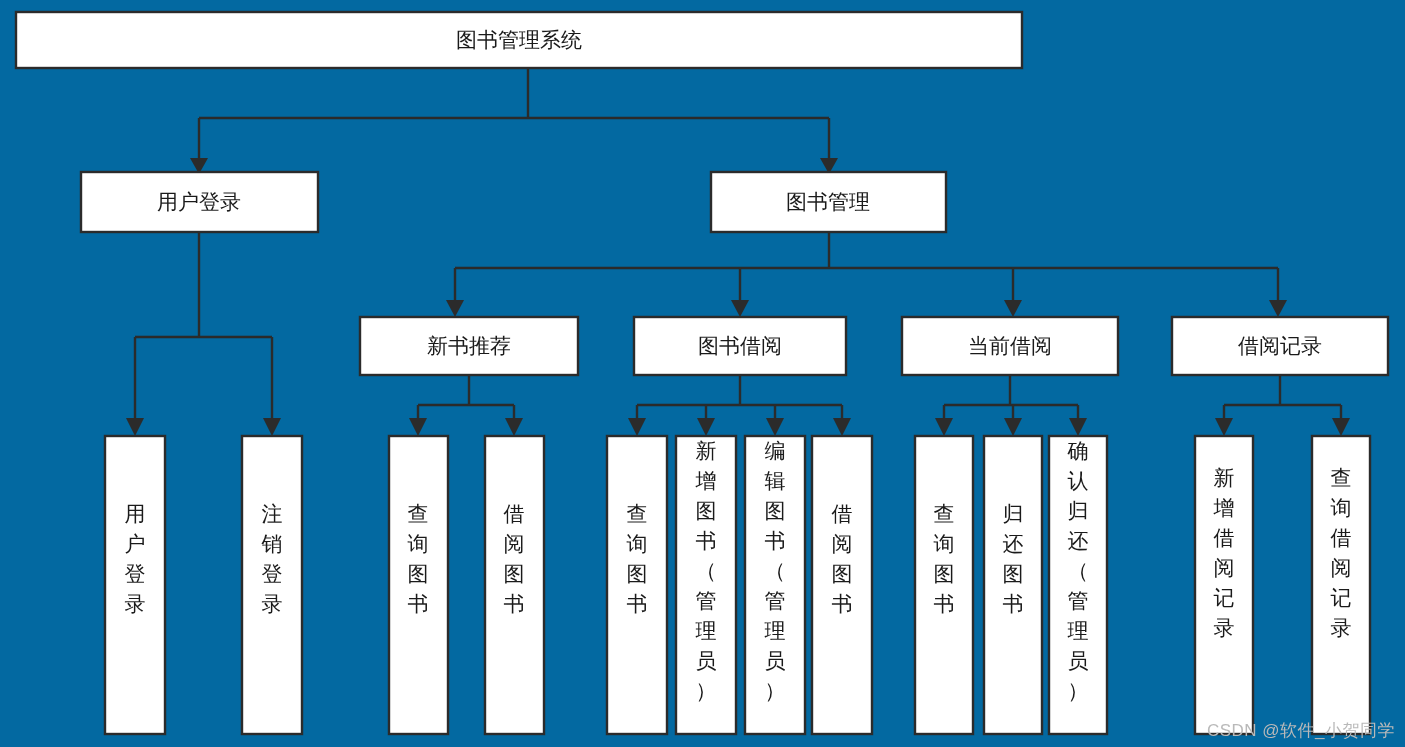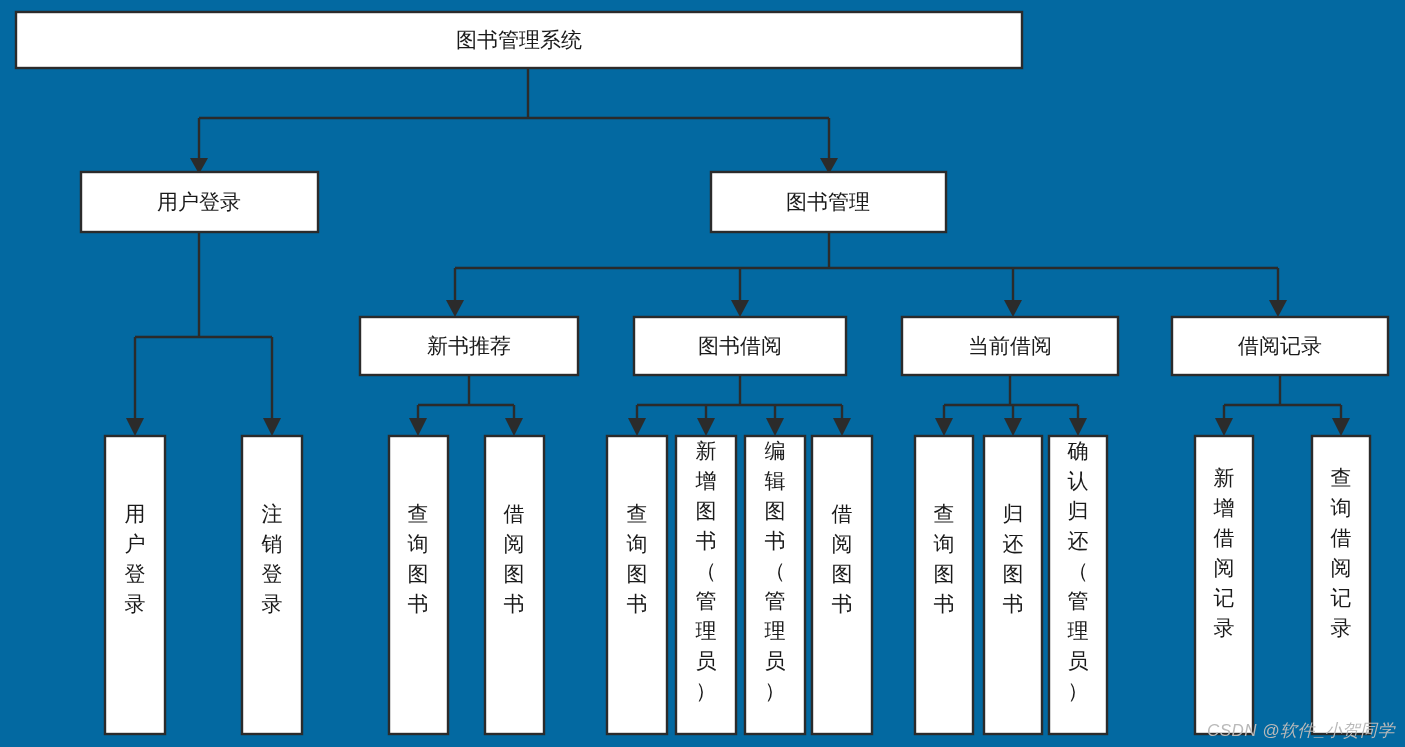--- a/index.html
+++ b/index.html
@@ -57,21 +57,20 @@
   .watermark {
     position: absolute;
     right: 10px;
     bottom: 5px;
     font-family: "Liberation Sans", "DejaVu Sans", sans-serif;
     font-size: 17px;
     color: #b9b9b9;
     letter-spacing: 0.5px;
     white-space: nowrap;
     pointer-events: none;
-    font-style: italic;
   }
 </style>
 </head>
 <body>
 
 <div id="diagram-root">
 
   <svg class="diagram" viewBox="0 0 1405 747" xmlns="http://www.w3.org/2000/svg">
 
     <defs>

